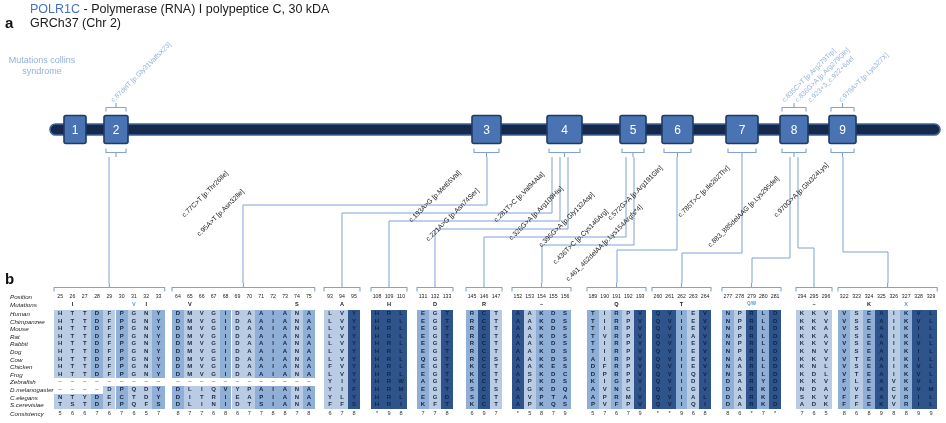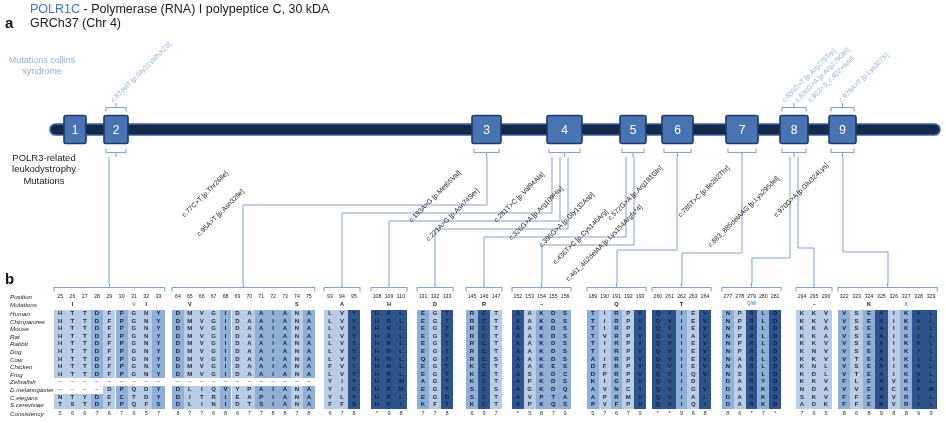--- a/index.html
+++ b/index.html
@@ -23,30 +23,25 @@
   .aln-cons{position:absolute;text-align:center;font-size:5.6px;color:#333;}
 </style>
 </head>
 <body>
 
 <div id="stage">
   <div class="abs panel-letter" style="left:5px;top:14px">a</div>
   <div class="abs" id="title-line" style="left:30px;top:2px">
     <span class="gene" style="color: rgb(68, 114, 196);">POLR1C</span><span> - Polymerase (RNA) I polypeptice C, 30 kDA</span>
   </div>
-  <div class="abs" id="subtitle" style="left:30px;top:16px">GRCh37 (Chr 4)</div>
+  <div class="abs" id="subtitle" style="left:30px;top:16px">GRCh37 (Chr 2)</div>
 
   <div class="abs side-label" id="treacher-label" style="left: 4px; top: 55px; width: 76px; color: rgb(146, 177, 220);">
     <div>Mutations collins</div>
     <div>syndrome</div>
-  </div>
-  <div class="abs side-label" style="left:0px;top:152px;width:88px;color:#1a1a1a;font-size:9.5px">
-    <div>POLR3-related</div>
-    <div>leukodystrophy</div>
-    <div>Mutations</div>
   </div>
 
   <svg id="svg-a" width="946" height="423">
       <polyline points="109,157 109,283" fill="none" stroke="#7fa3d4" stroke-width="1"></polyline>
       <polyline points="487,157 487,205 243,205 243,283" fill="none" stroke="#7fa3d4" stroke-width="1"></polyline>
       <polyline points="552,157 552,213 342,213 342,283" fill="none" stroke="#7fa3d4" stroke-width="1"></polyline>
       <polyline points="560,157 560,221 389,221 389,283" fill="none" stroke="#7fa3d4" stroke-width="1"></polyline>
       <polyline points="568,157 568,229 435,229 435,283" fill="none" stroke="#7fa3d4" stroke-width="1"></polyline>
       <polyline points="626,157 626,237 484,237 484,283" fill="none" stroke="#7fa3d4" stroke-width="1"></polyline>
       <polyline points="634,157 634,245 542,245 542,283" fill="none" stroke="#7fa3d4" stroke-width="1"></polyline>

